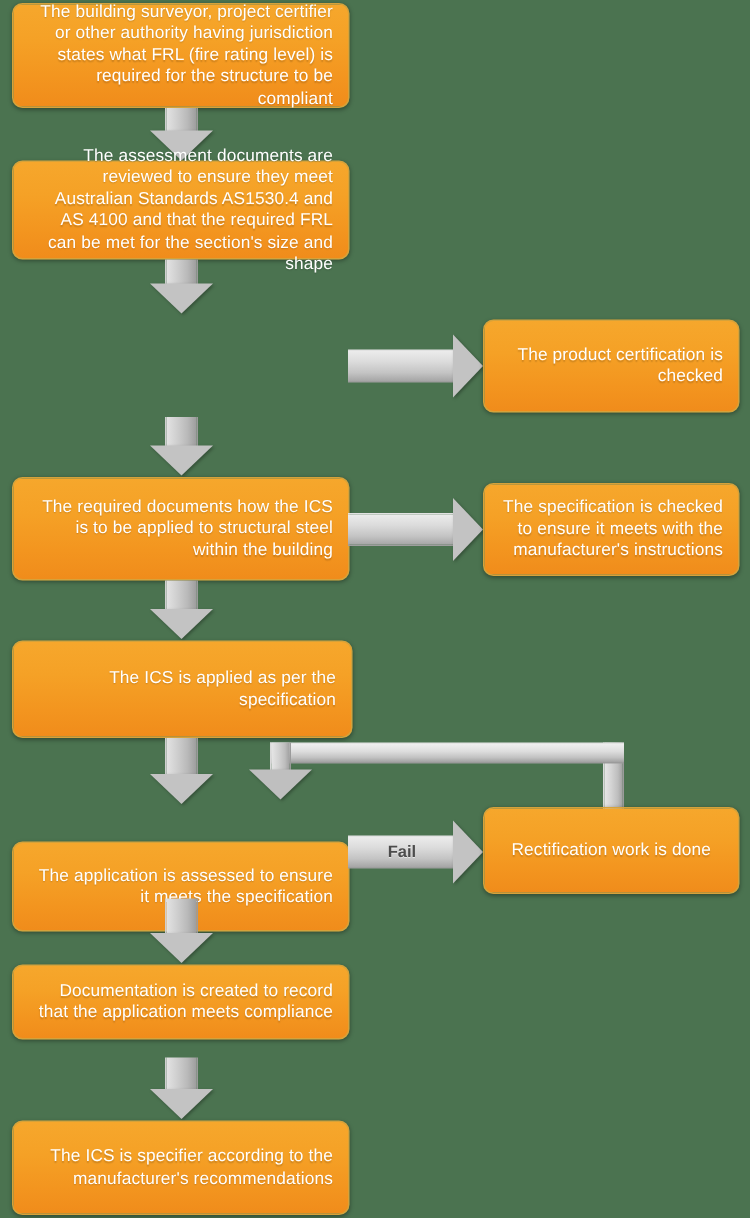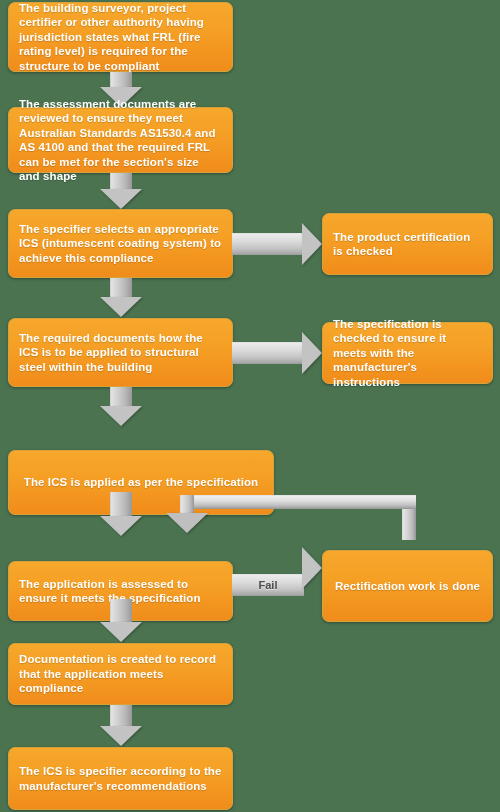--- a/index.html
+++ b/index.html
@@ -15,24 +15,24 @@
   .box{
     position:absolute;
     box-sizing:border-box;
     border-radius:7px;
     background:linear-gradient(to bottom,#f6a72c 0%,#f5a126 35%,#f3951f 72%,#f08c1b 100%);
     border:1px solid #d6a23a;
     box-shadow:0 1px 3px rgba(0,0,0,.35);
     display:flex;
     align-items:center;
     justify-content:center;
-    text-align:left;
+    text-align:right;
     color:#ffffff;
     font-size:11.5px;
-    font-weight:bold;
+    font-weight:normal;
     line-height:14.5px;
     letter-spacing:.1px;
     padding:4px 10px;
     text-shadow:0 1px 1px rgba(0,0,0,.18);
   }
   .box span{display:block;}
 
   
   .vArrow{position:absolute;}
   .vArrow .shaft{
@@ -110,23 +110,20 @@
 
   <div class="box" style="left:8px;top:107px;width:225px;height:66px;">
     <span>The assessment documents are reviewed to ensure they meet Australian Standards AS1530.4 and AS 4100 and that the required FRL can be met for the section's size and shape</span>
   </div>
 
   <div class="vArrow" style="left:99px;top:173px;width:44px;height:36px;">
     <div class="shaft" style="height:18px;"></div>
     <div class="head" style="top:16px;"></div>
   </div>
 
-  <div class="box" style="left:8px;top:209px;width:225px;height:69px;">
-    <span>The specifier selects an appropriate ICS (intumescent coating system) to achieve this compliance</span>
-  </div>
 
   <div class="hArrow" style="left:232px;top:222px;width:92px;height:44px;">
     <div class="shaft" style="width:72px;"></div>
     <div class="head" style="left:70px;"></div>
   </div>
 
   <div class="box" style="left:322px;top:213px;width:171px;height:62px;">
     <span>The product certification is checked</span>
   </div>
 
@@ -146,21 +143,21 @@
 
   <div class="box" style="left:322px;top:322px;width:171px;height:62px;">
     <span>The specification is checked to ensure it meets with the manufacturer's instructions</span>
   </div>
 
   <div class="vArrow" style="left:99px;top:387px;width:44px;height:40px;">
     <div class="shaft" style="height:21px;"></div>
     <div class="head" style="top:19px;"></div>
   </div>
 
-  <div class="box" style="left:8px;top:427px;width:266px;height:65px;margin-top:23px;">
+  <div class="box" style="left:8px;top:427px;width:227px;height:65px;">
     <span>The ICS is applied as per the specification</span>
   </div>
 
   <div class="vArrow" style="left:99px;top:492px;width:44px;height:45px;">
     <div class="shaft" style="height:26px;"></div>
     <div class="head" style="top:24px;"></div>
   </div>
 
   <div class="loop" style="left:170px;top:495px;width:250px;height:45px;">
 
@@ -170,36 +167,36 @@
 
     <div class="seg segV" style="left:10px;top:0px;width:14px;height:20px;"></div>
     <div class="loopHead" style="left:-4px;top:18px;"></div>
   </div>
 
   <div class="box" style="left:8px;top:537px;width:225px;height:60px;margin-top:24px;">
     <span>The application is assessed to ensure it meets the specification</span>
   </div>
 
   <div class="hArrow" style="left:232px;top:546px;width:92px;height:44px;">
-    <div class="shaft" style="width:72px;margin-top:17px;">
+    <div class="shaft" style="width:72px;">
       <span class="arrowLabel">Fail</span>
     </div>
     <div class="head" style="left:70px;"></div>
   </div>
 
-  <div class="box" style="left:322px;top:538px;width:171px;height:72px;margin-top:12px;">
+  <div class="box" style="left:322px;top:538px;width:171px;height:58px;">
     <span>Rectification work is done</span>
   </div>
 
   <div class="vArrow" style="left:99px;top:599px;width:44px;height:44px;">
     <div class="shaft" style="height:25px;"></div>
     <div class="head" style="top:23px;"></div>
   </div>
 
-  <div class="box" style="left:8px;top:643px;width:225px;height:62px;">
+  <div class="box" style="left:8px;top:643px;width:225px;height:50px;">
     <span>Documentation is created to record that the application meets compliance</span>
   </div>
 
   <div class="vArrow" style="left:99px;top:705px;width:44px;height:42px;">
     <div class="shaft" style="height:23px;"></div>
     <div class="head" style="top:21px;"></div>
   </div>
 
   <div class="box" style="left:8px;top:747px;width:225px;height:63px;">
     <span>The ICS is specifier according to the manufacturer's recommendations</span>

